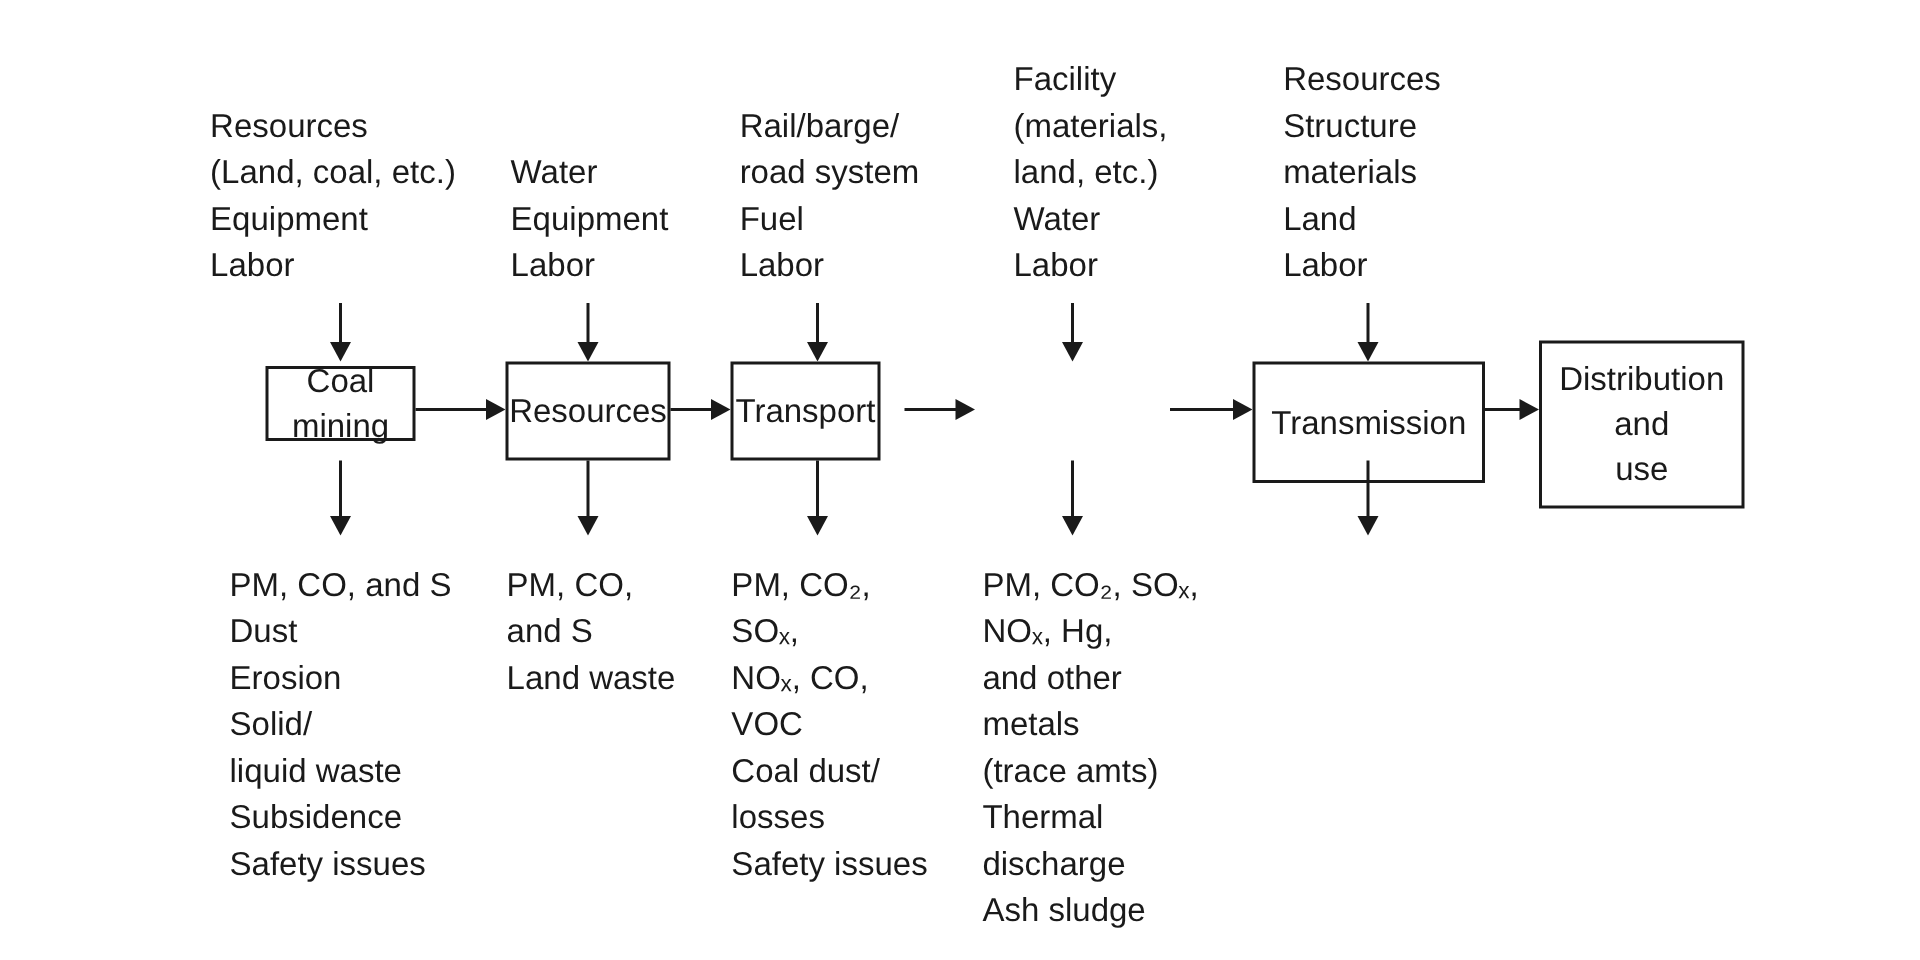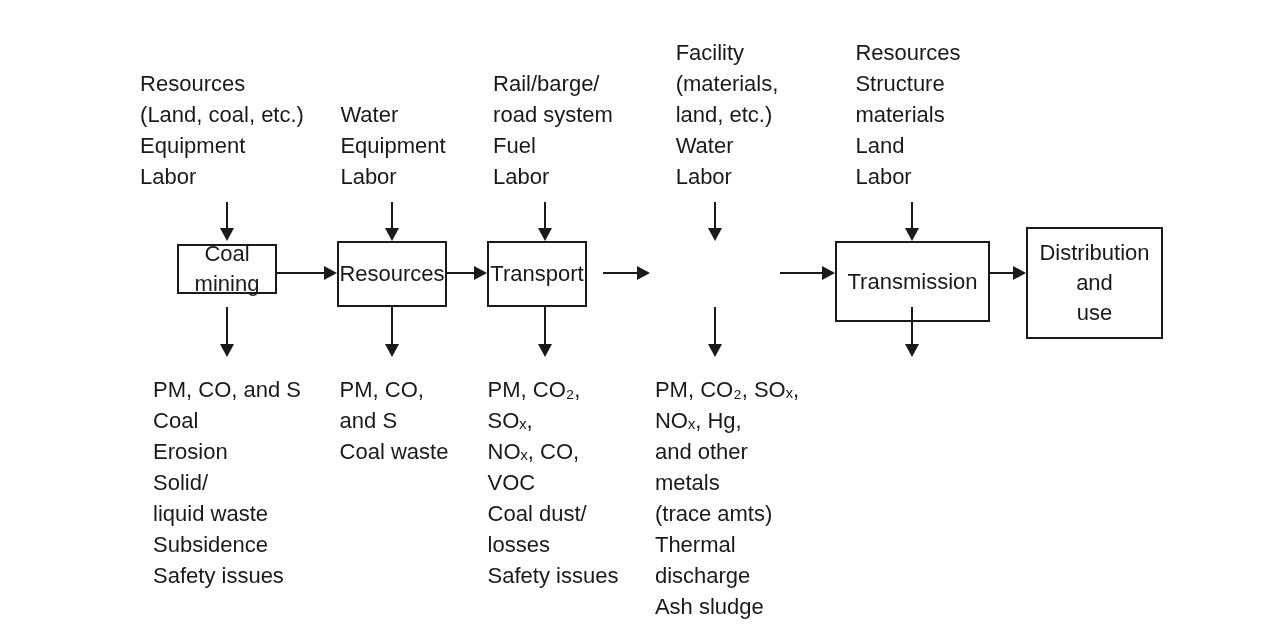--- a/index.html
+++ b/index.html
@@ -83,21 +83,21 @@
       <i class="vl"></i>
       <i class="vh"></i>
     </div>
   <div class="box" style="left:177px;top:244px;width:100px;height:50px">Coal
 mining</div>
   <div class="varrow out" style="left:220px">
       <i class="vl"></i>
       <i class="vh"></i>
     </div>
   <div class="label outputs" style="left:227px">PM, CO, and S
-Coal
+Dust
 Erosion
 Solid/
 liquid waste
 Subsidence
 Safety issues</div>
   <div class="harrow" style="left:277px;width:60px">
       <i class="hl"></i>
       <i class="hh"></i>
     </div>
 
@@ -108,21 +108,21 @@
       <i class="vl"></i>
       <i class="vh"></i>
     </div>
   <div class="box" style="left:337px;top:241px;width:110px;height:66px">Resources</div>
   <div class="varrow out" style="left:385px">
       <i class="vl"></i>
       <i class="vh"></i>
     </div>
   <div class="label outputs" style="left:394px">PM, CO,
 and S
-Coal waste</div>
+Land waste</div>
   <div class="harrow" style="left:447px;width:40px">
       <i class="hl"></i>
       <i class="hh"></i>
     </div>
 
   <div class="label inputs" style="left:553px">Rail/barge/
 road system
 Fuel
 Labor</div>
   <div class="varrow in" style="left:538px">

